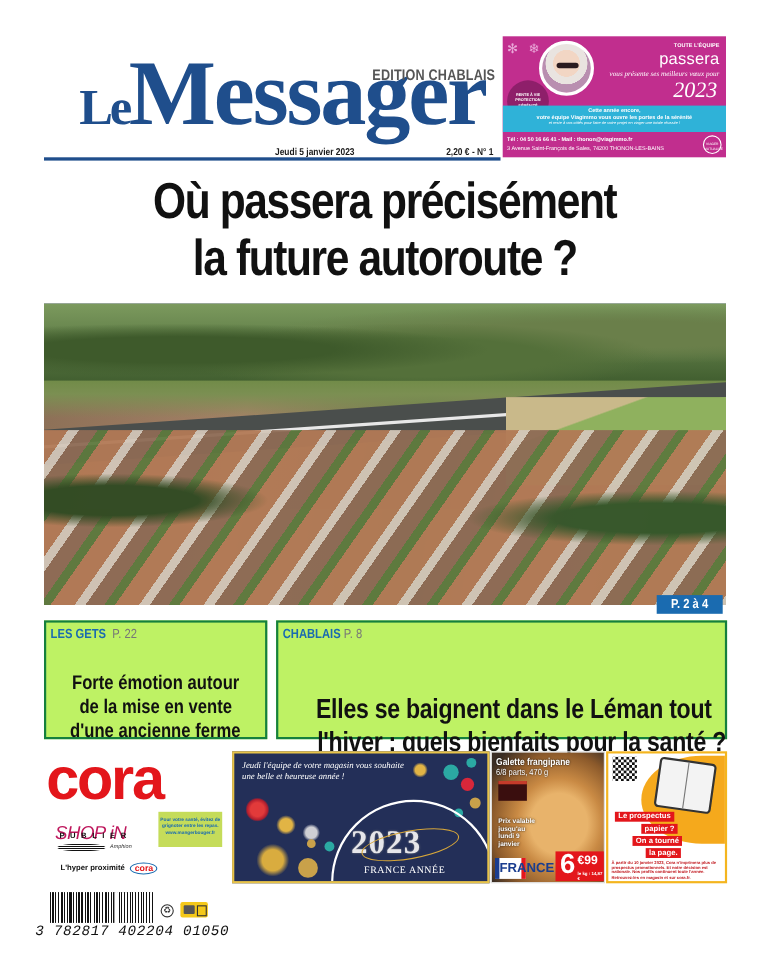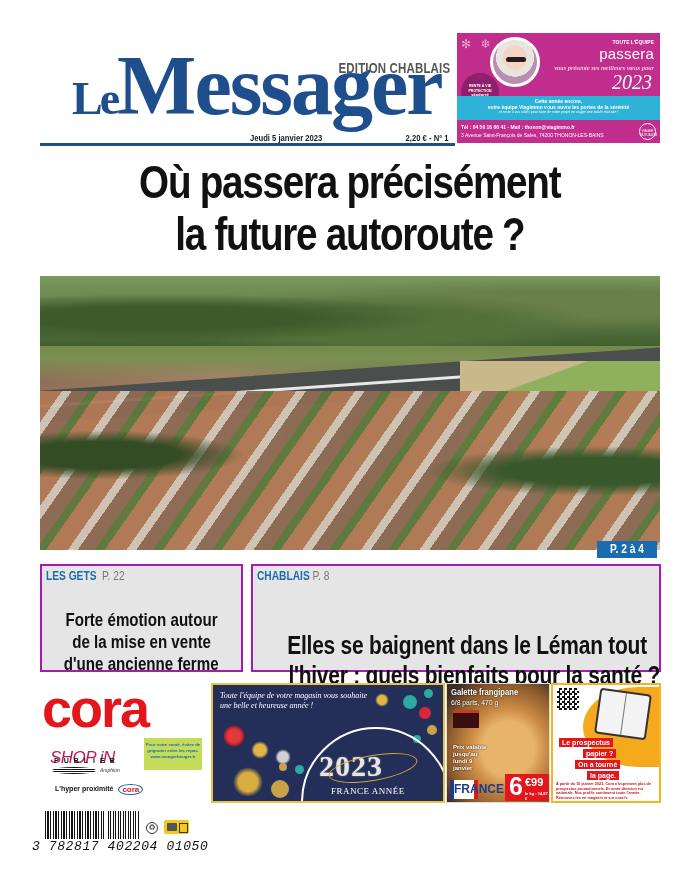--- a/index.html
+++ b/index.html
@@ -53,21 +53,21 @@
   .photo-main .village { position: absolute; left: 0; top: 115px; width: 620px; height: 160px;
     background:
       radial-gradient(ellipse at 10% 40%, #2f4a22 0 10%, transparent 18%),
       radial-gradient(ellipse at 90% 50%, #34562a 0 12%, transparent 22%),
       repeating-linear-gradient(125deg, #b37a56 0 18px, #d3c7b9 18px 26px, #8e6b55 26px 40px, #5d7a3e 40px 48px);
     opacity: 0.95; }
   .page-tag { position: absolute; left: 597px; top: 541px; width: 60px; height: 17px; background: #1a6bb0; color: #fff; font-weight: bold; font-size: 12px; line-height: 17px; text-align: center; }
   .page-tag span { display: inline-block; transform: scaleX(0.85); }
 
   
-  .teaser { position: absolute; border: 2px solid #a21caf; background: #e5e5e5; }
+  .teaser { position: absolute; border: 2px solid #15803d; background: #bef264; }
   .teaser-1 { left: 40px; top: 564px; width: 203px; height: 108px; }
   .teaser-2 { left: 251px; top: 564px; width: 410px; height: 108px; }
   .kicker { position: absolute; left: 4px; top: 3px; font-size: 12px; font-weight: bold; white-space: nowrap; transform: scaleX(0.85); transform-origin: left; }
   .kicker .sec { color: #1a6bb0; }
   .kicker .pg { color: #777; font-weight: normal; }
   .teaser-title { position: absolute; left: 0; width: 100%; text-align: center; font-weight: bold; color: #111; }
   .teaser-1 .teaser-title { top: 43px; font-size: 18px; line-height: 22px; }
   .teaser-2 .teaser-title { top: 28px; font-size: 25px; line-height: 30px; letter-spacing: -0.3px; margin-top: 36px; }
   .teaser-title span { display: inline-block; transform: scaleX(0.84); white-space: nowrap; }
 
@@ -226,21 +226,21 @@
   <div class="flake f-gold2"></div>
   <div class="flake f-gold3"></div>
   <div class="flake f-gold5"></div>
   <div class="flake f-teal1"></div>
   <div class="flake f-teal2"></div>
   <div class="flake f-red2"></div>
   <div class="flake f-gold4"></div>
   <div class="flake f-teal3"></div>
   <div class="flake f-teal4"></div>
   <div class="flake f-gold6"></div>
-  <div class="msg">Toute l'équipe de votre magasin vous souhaite une belle et heureuse année !</div>
+  <div class="msg">Jeudi l'équipe de votre magasin vous souhaite une belle et heureuse année !</div>
   <div class="arc"></div>
   <div class="yr">2023</div>
   <div class="yr-ribbon"></div>
   <div class="bonne">FRANCE ANNÉE</div>
 </div>
 
 <div class="ad-galette">
   <div class="gt">Galette frangipane</div>
   <div class="gs">6/8 parts, 470 g</div>
   <div class="stamp"></div>

